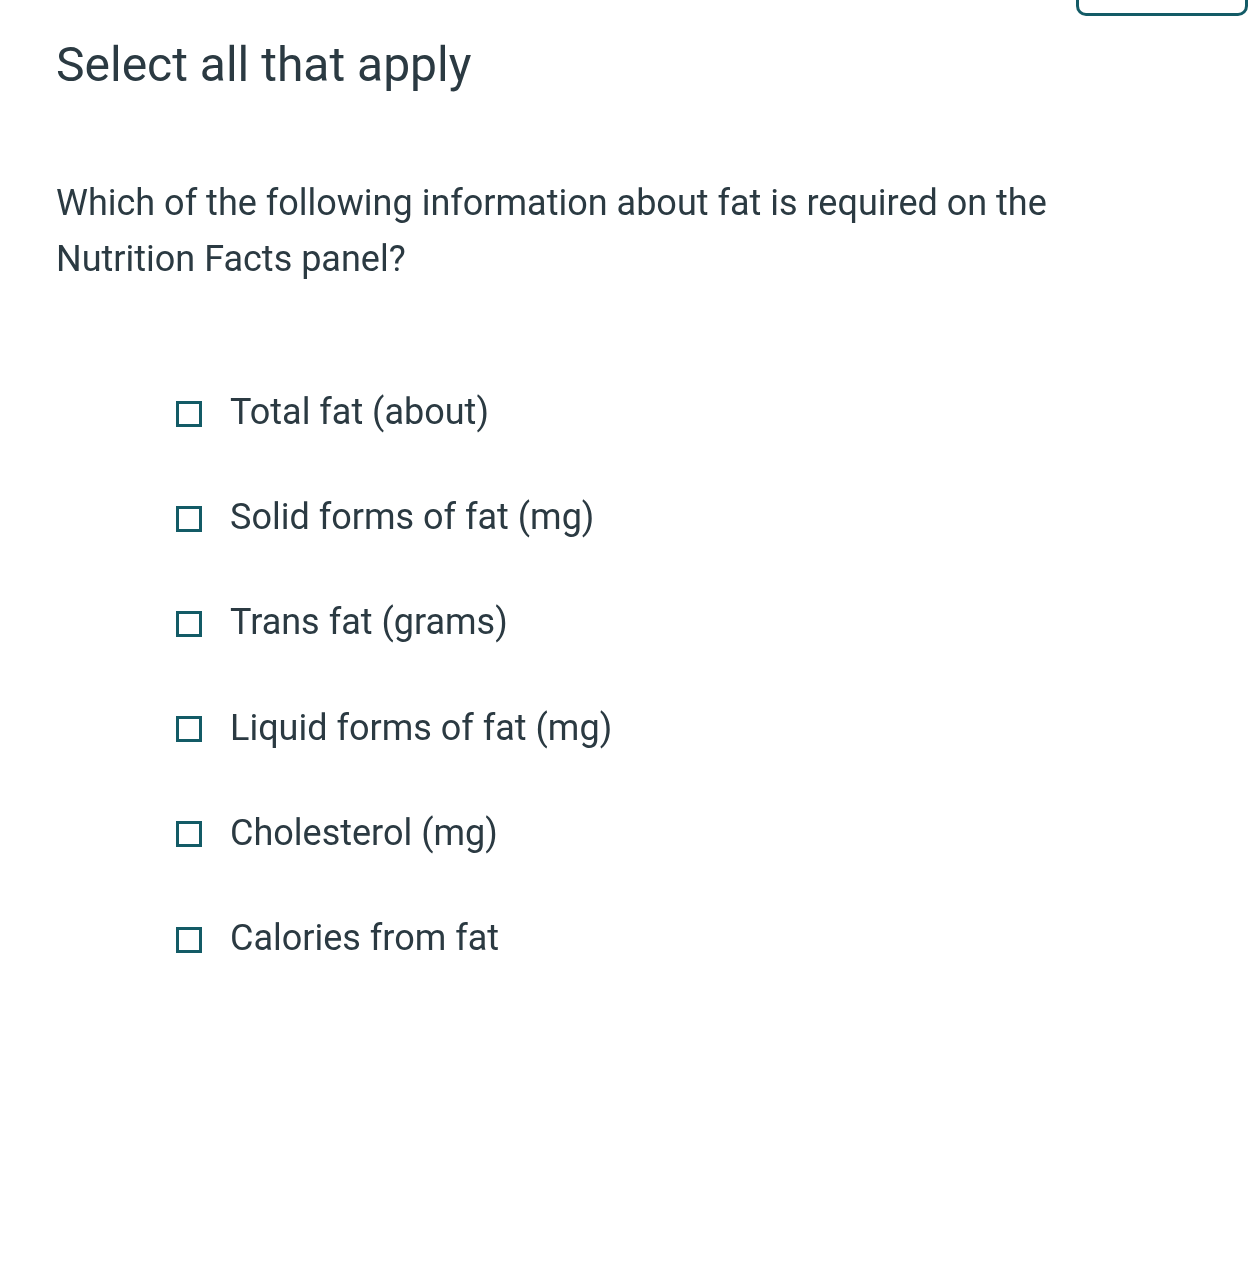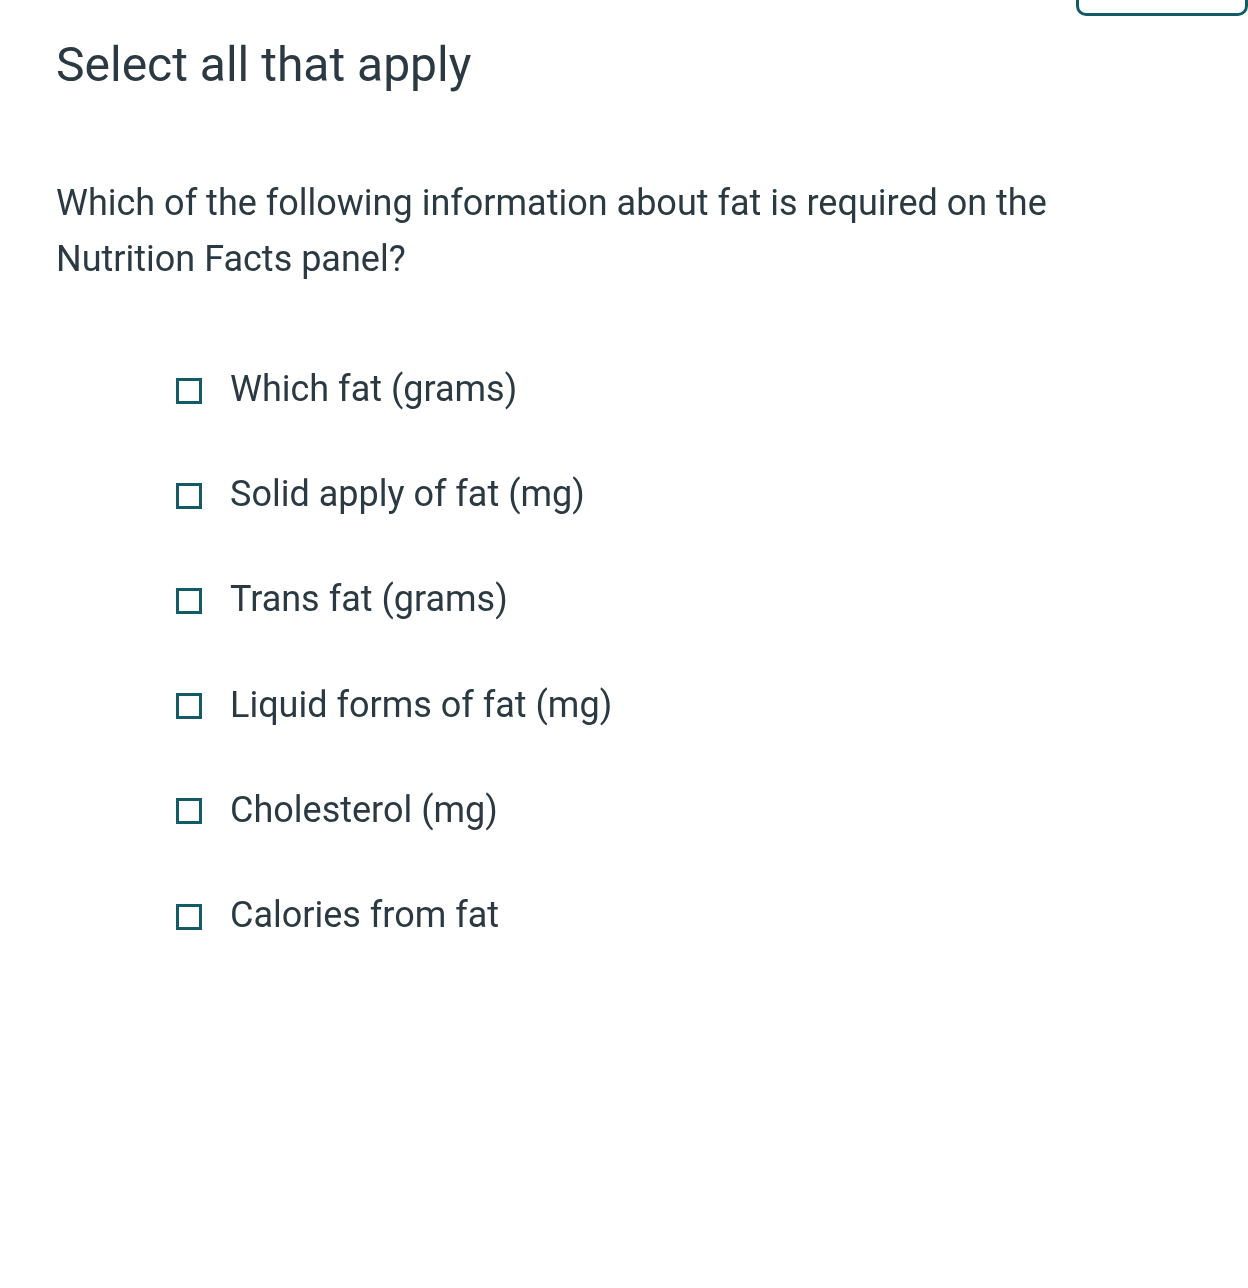--- a/index.html
+++ b/index.html
@@ -20,21 +20,21 @@
     .instruction {
       font-size: 48px;
       line-height: 1.3;
       color: #2b3a42;
       margin-bottom: 80px;
     }
     .question {
       font-size: 36px;
       line-height: 1.55;
       color: #2b3a42;
-      margin-bottom: 80px;
+      margin-bottom: 103px;
     }
     .options {
       padding-left: 120px;
     }
     .option {
       display: flex;
       align-items: center;
       margin-bottom: 62px;
       cursor: pointer;
     }
@@ -72,26 +72,26 @@
 <div class="corner-box"></div>
 
 <div class="container">
   <p class="instruction">Select all that apply</p>
   <p class="question">Which of the following information about fat is required on the Nutrition Facts panel?</p>
 
   <div class="options">
 
     <div class="option">
       <span class="checkbox"></span>
-      <span class="option-label">Which fat (grams)</span>
+      <span class="option-label">Total fat (about)</span>
     </div>
 
     <div class="option">
       <span class="checkbox"></span>
-      <span class="option-label">Solid apply of fat (mg)</span>
+      <span class="option-label">Solid forms of fat (mg)</span>
     </div>
 
 
     <div class="option">
       <span class="checkbox"></span>
       <span class="option-label">Trans fat (grams)</span>
     </div>
 
     <div class="option">
       <span class="checkbox"></span>

